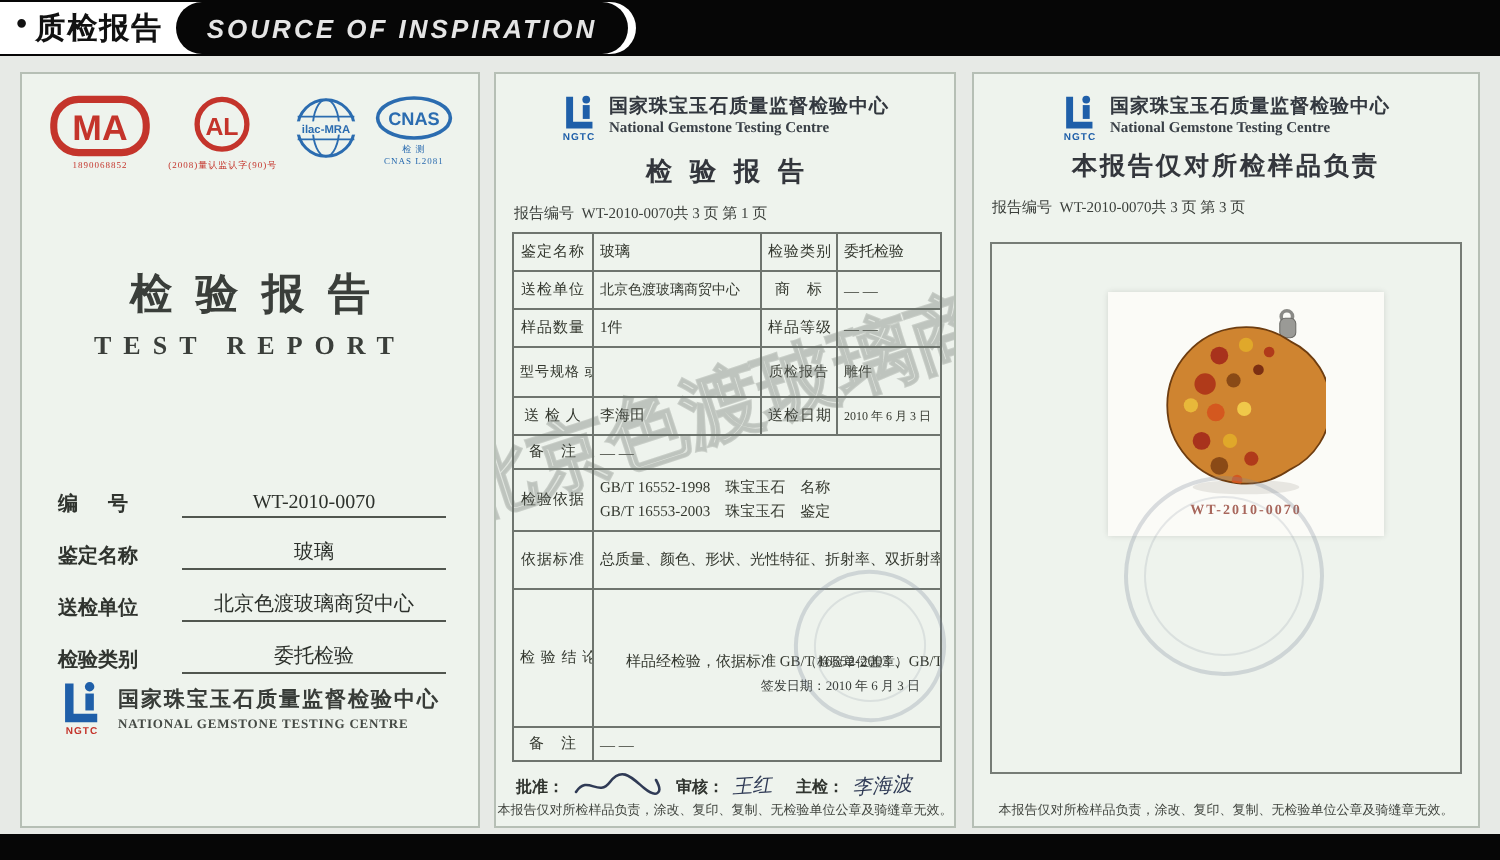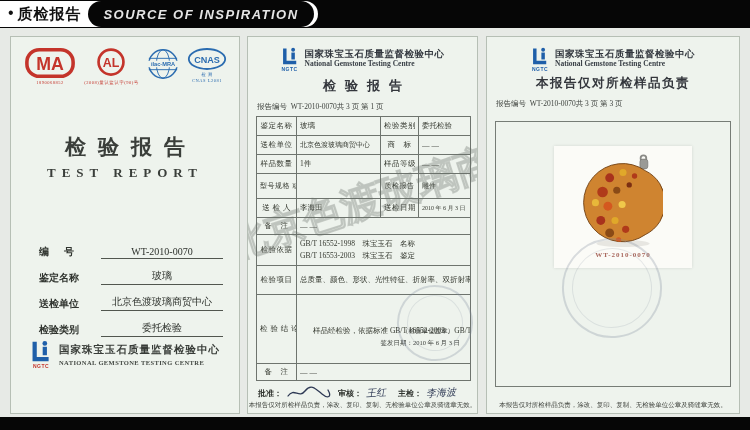--- a/index.html
+++ b/index.html
@@ -25,21 +25,21 @@
   .panel-mid{left:247px;width:231px;}
   .panel-right{left:486px;width:254px;}
 
   
   .logo-row{display:flex;align-items:flex-start;justify-content:space-between;padding:10px 12px 0 12px;}
   .logo-item{display:flex;flex-direction:column;align-items:center;}
   .logo-sub{font-size:4.5px;color:#c4342b;letter-spacing:.5px;margin-top:1px;white-space:nowrap;}
   .logo-sub.blue{color:#2b6cb0;}
   .lp-title{margin-top:48px;text-align:center;font-weight:bold;font-size:21px;letter-spacing:12px;color:#3a3e3a;text-indent:12px;}
   .lp-title-en{text-align:center;font-weight:bold;font-size:13px;letter-spacing:6px;color:#3a3e3a;margin-top:4px;}
-  .lp-fields{position:absolute;left:28px;right:16px;top:196px;}
+  .lp-fields{position:absolute;left:18px;right:16px;top:196px;}
   .lp-field{display:flex;align-items:flex-end;height:26px;}
   .lp-label{width:62px;font-size:10px;font-weight:bold;color:#30342f;white-space:pre;}
   .lp-value{flex:1;border-bottom:1px solid #51564f;text-align:center;font-size:10px;color:#2c302b;padding-bottom:1px;}
   .lp-footer{position:absolute;left:0;right:0;top:302px;display:flex;justify-content:center;align-items:center;gap:7px;}
   .ngtc-block{display:flex;flex-direction:column;align-items:center;line-height:1;}
   .ngtc-red{font-family:"Liberation Sans",sans-serif;font-size:5px;font-weight:bold;color:#c4342b;margin-top:1px;letter-spacing:.5px;}
   .ngtc-blue{font-family:"Liberation Sans",sans-serif;font-size:5px;font-weight:bold;color:#1f5fa9;margin-top:1px;letter-spacing:.5px;}
   .lp-footer-cn{font-size:10.5px;font-weight:bold;color:#383c38;letter-spacing:1px;}
   .lp-footer-en{font-size:6.5px;font-weight:bold;color:#444944;letter-spacing:.4px;margin-top:2px;}
 
@@ -243,21 +243,21 @@
           <td colspan="3">— —</td>
         </tr>
         <tr>
           <td class="lbl">检验依据</td>
           <td colspan="3" class="basis-cell">
             <div>GB/T 16552-1998　珠宝玉石　名称</div>
             <div>GB/T 16553-2003　珠宝玉石　鉴定</div>
           </td>
         </tr>
         <tr>
-          <td class="lbl">检验项目</td>
+          <td class="lbl">依据标准</td>
           <td colspan="3" class="items-cell">总质量、颜色、形状、光性特征、折射率、双折射率、紫外荧光、吸收光谱、放大检查</td>
         </tr>
         <tr>
           <td class="lbl concl-lbl">检
 验
 结
 论</td>
           <td colspan="3" class="concl-cell">
             <div class="concl-text">样品经检验，依据标准 GB/T 16552-2003 、GB/T 16553-2003，检验结论为玻璃雕件。</div>
             <div class="seal-hint">（检验单位盖章）</div>

